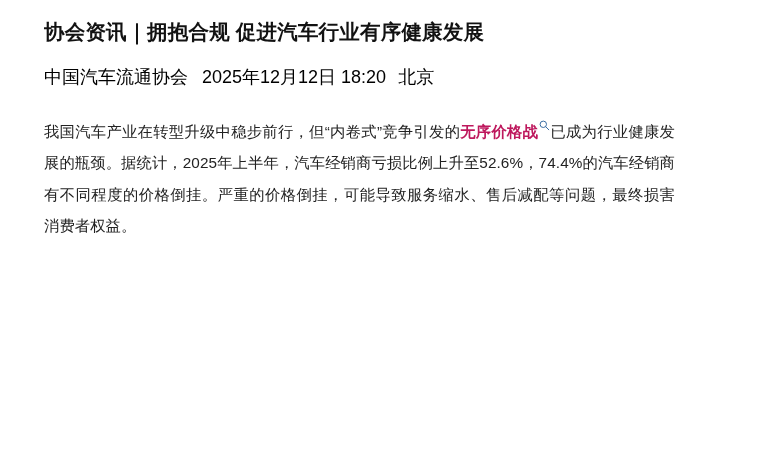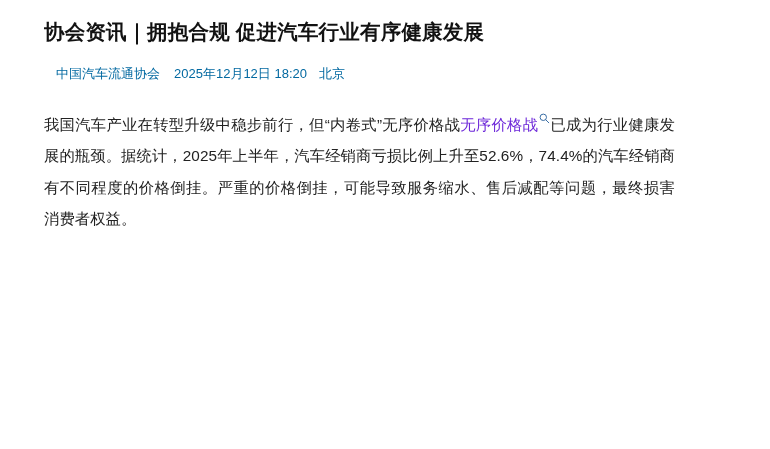--- a/index.html
+++ b/index.html
@@ -21,43 +21,44 @@
   }
   .headline {
     font-size: 20.5px;
     font-weight: bold;
     line-height: 1.4;
     letter-spacing: 0.2px;
     color: #121212;
     margin: 0 0 18px 0;
   }
   .meta {
-    font-size: 13px;
-    color: #0369a1;
-    margin: 0 0 26px 12px;
+    font-size: 18px;
+    color: #000000;
+    margin: 0 0 26px 0;
     line-height: 1.4;
   }
   .meta .meta-source {
     margin-right: 14px;
   }
   .meta .meta-date {
     margin-right: 12px;
   }
   .body-text {
     font-size: 15.3px;
     line-height: 2.05;
     color: #222222;
     margin: 0 0 22px 0;
     text-align: justify;
     letter-spacing: 0.1px;
   }
   .link {
-    color: #6d28d9;
+    color: #be185d;
     text-decoration: none;
     cursor: pointer;
+    font-weight: bold;
   }
   .link-wrap {
     display: inline;
     white-space: nowrap;
   }
   .search-mark {
     display: inline-block;
     position: relative;
     width: 11px;
     height: 11px;
@@ -75,19 +76,19 @@
 <body>
 
 <div class="article">
 
   <h1 class="headline">协会资讯｜拥抱合规 促进汽车行业有序健康发展</h1>
 
   <div class="meta">
     <span class="meta-source">中国汽车流通协会</span><span class="meta-date">2025年12月12日 18:20</span><span class="meta-location">北京</span>
   </div>
 
-  <p class="body-text"><span>我国汽车产业在转型升级中稳步前行，但“内卷式”无序价格战</span><span class="link-wrap"><a class="link" href="#">无序价格战</a><span class="search-mark"><svg width="11" height="11" viewBox="0 0 11 11" xmlns="http://www.w3.org/2000/svg">
+  <p class="body-text"><span>我国汽车产业在转型升级中稳步前行，但“内卷式”竞争引发的</span><span class="link-wrap"><a class="link" href="#">无序价格战</a><span class="search-mark"><svg width="11" height="11" viewBox="0 0 11 11" xmlns="http://www.w3.org/2000/svg">
             <circle cx="4.3" cy="4.3" r="3.2" fill="none" stroke="#3a6ea5" stroke-width="1"></circle>
             <line x1="6.7" y1="6.7" x2="9.8" y2="9.8" stroke="#3a6ea5" stroke-width="1" stroke-linecap="round"></line>
           </svg></span></span><span>已成为行业健康发展的瓶颈。据统计，2025年上半年，汽车经销商亏损比例上升至52.6%，74.4%的汽车经销商有不同程度的价格倒挂。严重的价格倒挂，可能导致服务缩水、售后减配等问题，最终损害消费者权益。</span></p>
 
 
 </div>
 
 </body></html>

